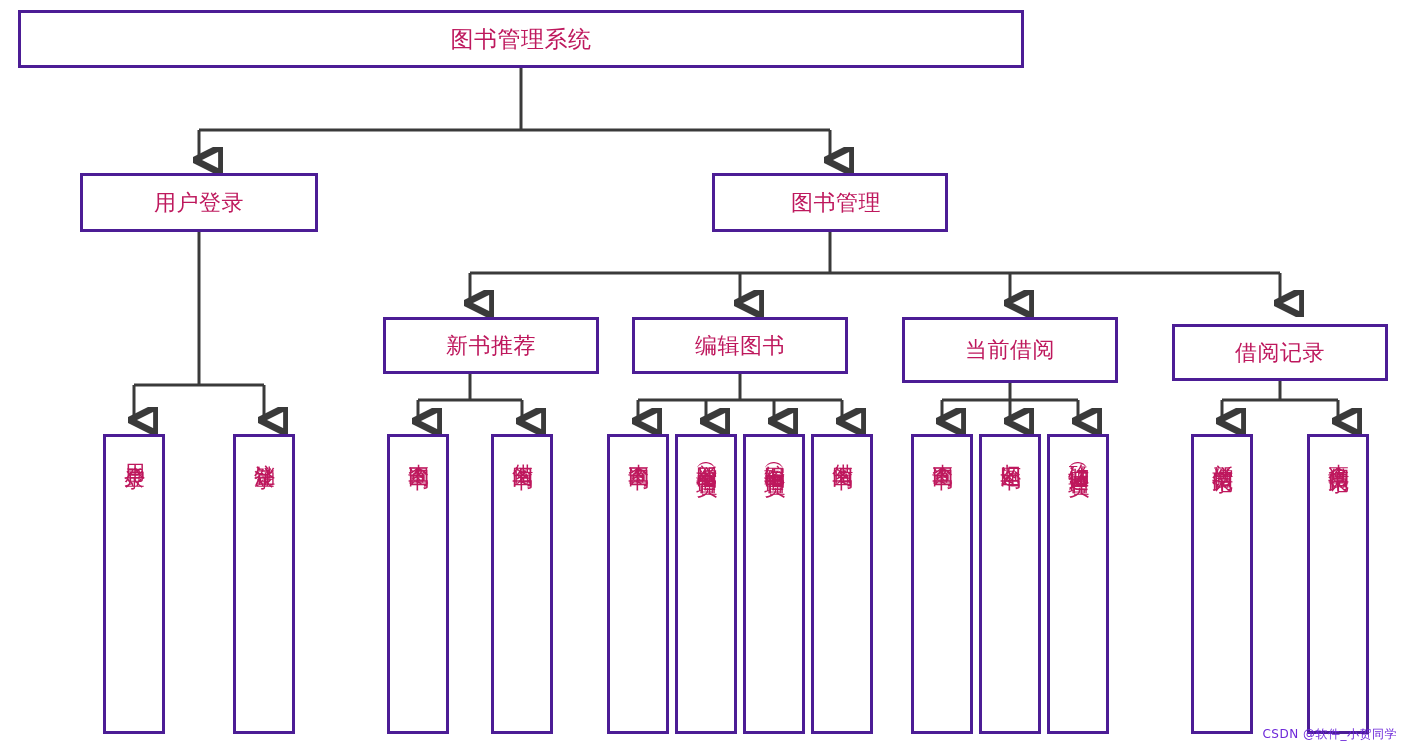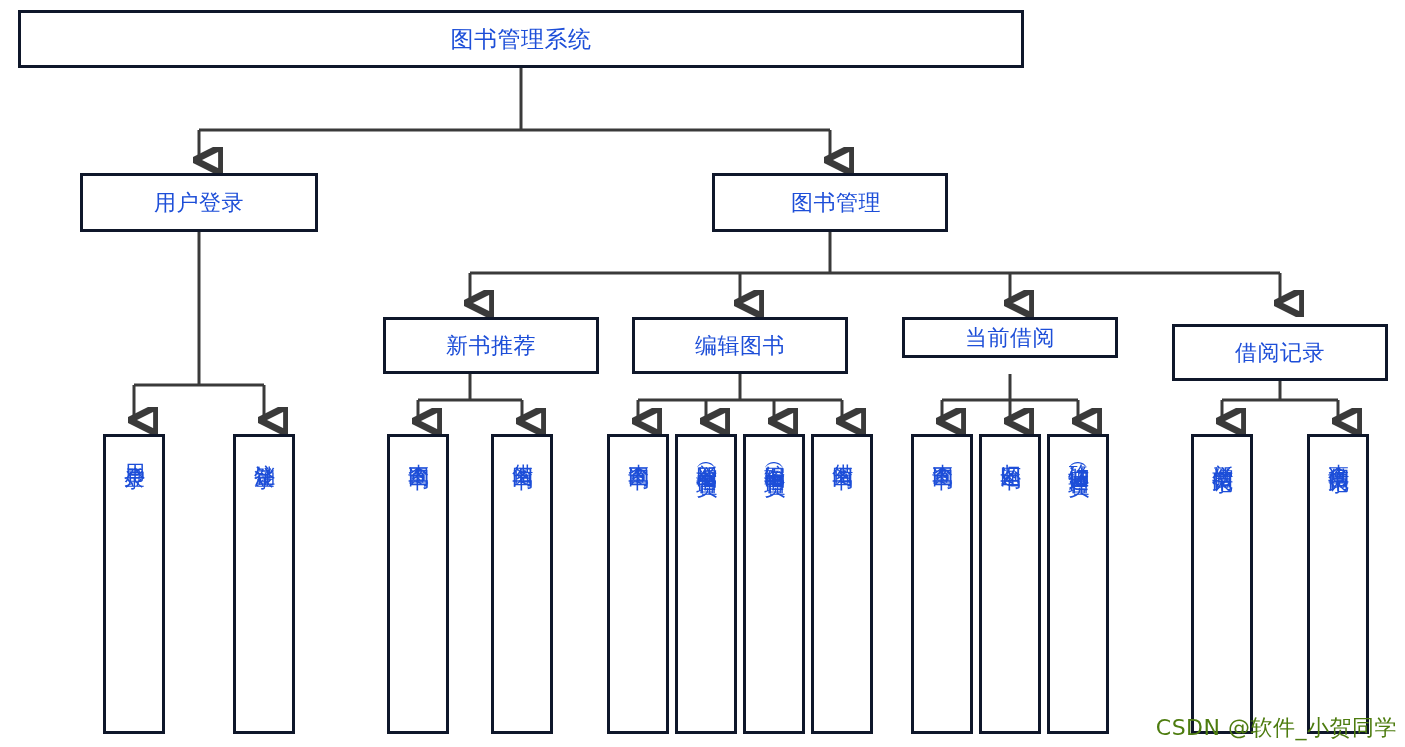--- a/index.html
+++ b/index.html
@@ -13,26 +13,26 @@
   #canvas {
     position: relative;
     width: 1405px;
     height: 747px;
     background: #ffffff;
     overflow: hidden;
   }
   .node {
     position: absolute;
     box-sizing: border-box;
-    border: 3px solid #0f172a;
+    border: 3px solid #4c1d95;
     background: #ffffff;
     display: flex;
     align-items: center;
     justify-content: center;
-    color: #1d4ed8;
+    color: #be185d;
   }
   .node .label {
     font-size: 22px;
     line-height: 1.05;
     letter-spacing: 0.5px;
     white-space: nowrap;
   }
   .node.root .label { font-size: 23px; }
   .node.lvl2 .label { font-size: 22px; }
   .node.lvl3 .label { font-size: 22px; }
@@ -60,22 +60,22 @@
   }
   svg#wires line, svg#wires path {
     stroke: #3a3a3a;
     stroke-width: 3;
     fill: none;
   }
   .watermark {
     position: absolute;
     right: 8px;
     bottom: 4px;
-    font-size: 22px;
-    color: #4d7c0f;
+    font-size: 12px;
+    color: #6d28d9;
     letter-spacing: 0.5px;
     white-space: nowrap;
   }
 </style>
 </head>
 <body>
 
 <div id="canvas">
 
   <svg id="wires" viewBox="0 0 1405 747">
@@ -138,21 +138,21 @@
   <div class="node lvl2" style="left:712px; top:173px; width:236px; height:59px;padding-left:12px;">
     <span class="label">图书管理</span>
   </div>
 
   <div class="node lvl3" style="left:362px; top:317px; width:216px; height:57px;margin-left:21px;">
     <span class="label">新书推荐</span>
   </div>
   <div class="node lvl3" style="left:632px; top:317px; width:216px; height:57px;">
     <span class="label">编辑图书</span>
   </div>
-  <div class="node lvl3" style="left:902px; top:317px; width:216px; height:41px;">
+  <div class="node lvl3" style="left:902px; top:317px; width:216px; height:66px;">
     <span class="label">当前借阅</span>
   </div>
   <div class="node lvl3" style="left:1172px; top:324px; width:216px; height:57px;">
     <span class="label">借阅记录</span>
   </div>
 
   <div class="node leaf" style="left:103px; top:434px; width:62px; height:300px;">
     <span class="label">用户登录</span>
   </div>
   <div class="node leaf" style="left:233px; top:434px; width:62px; height:300px;">

